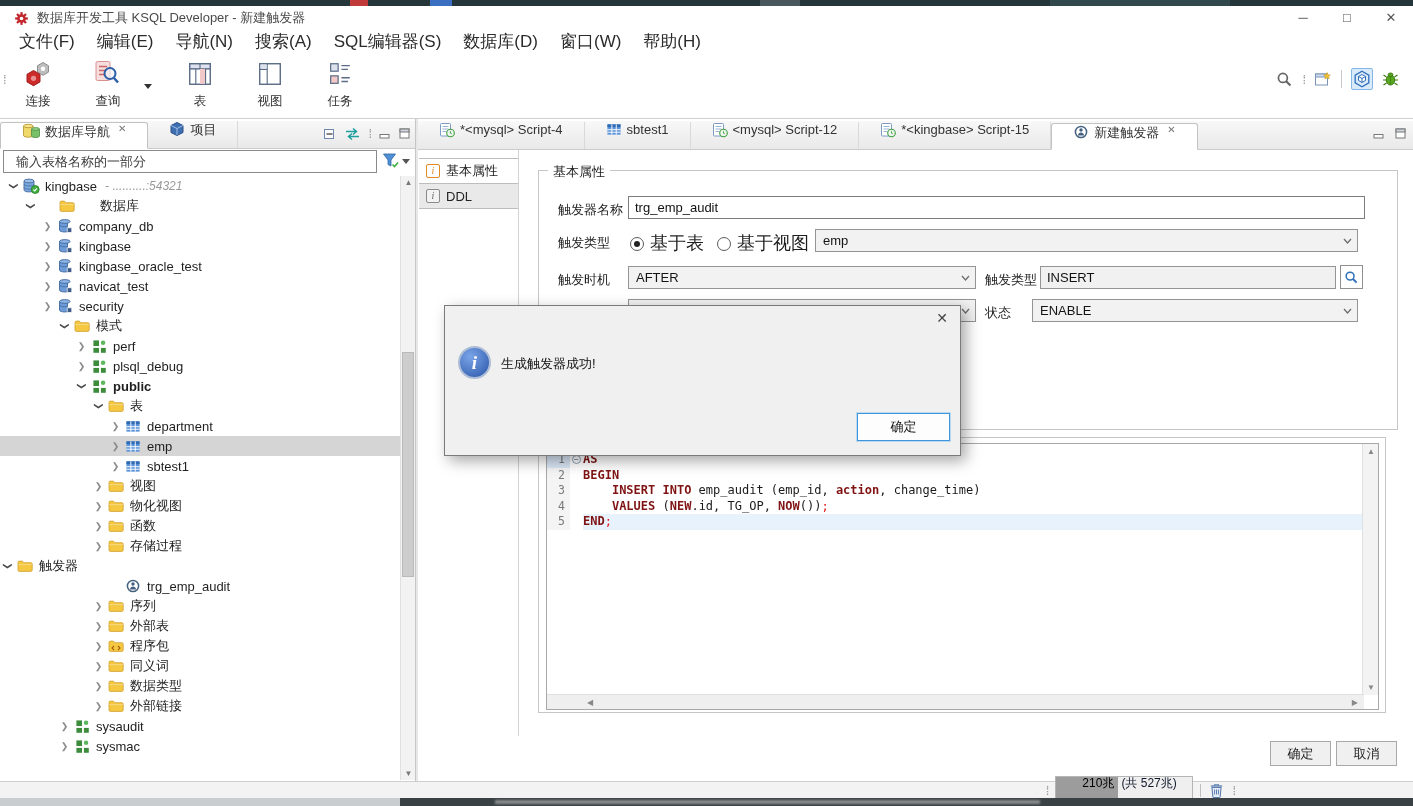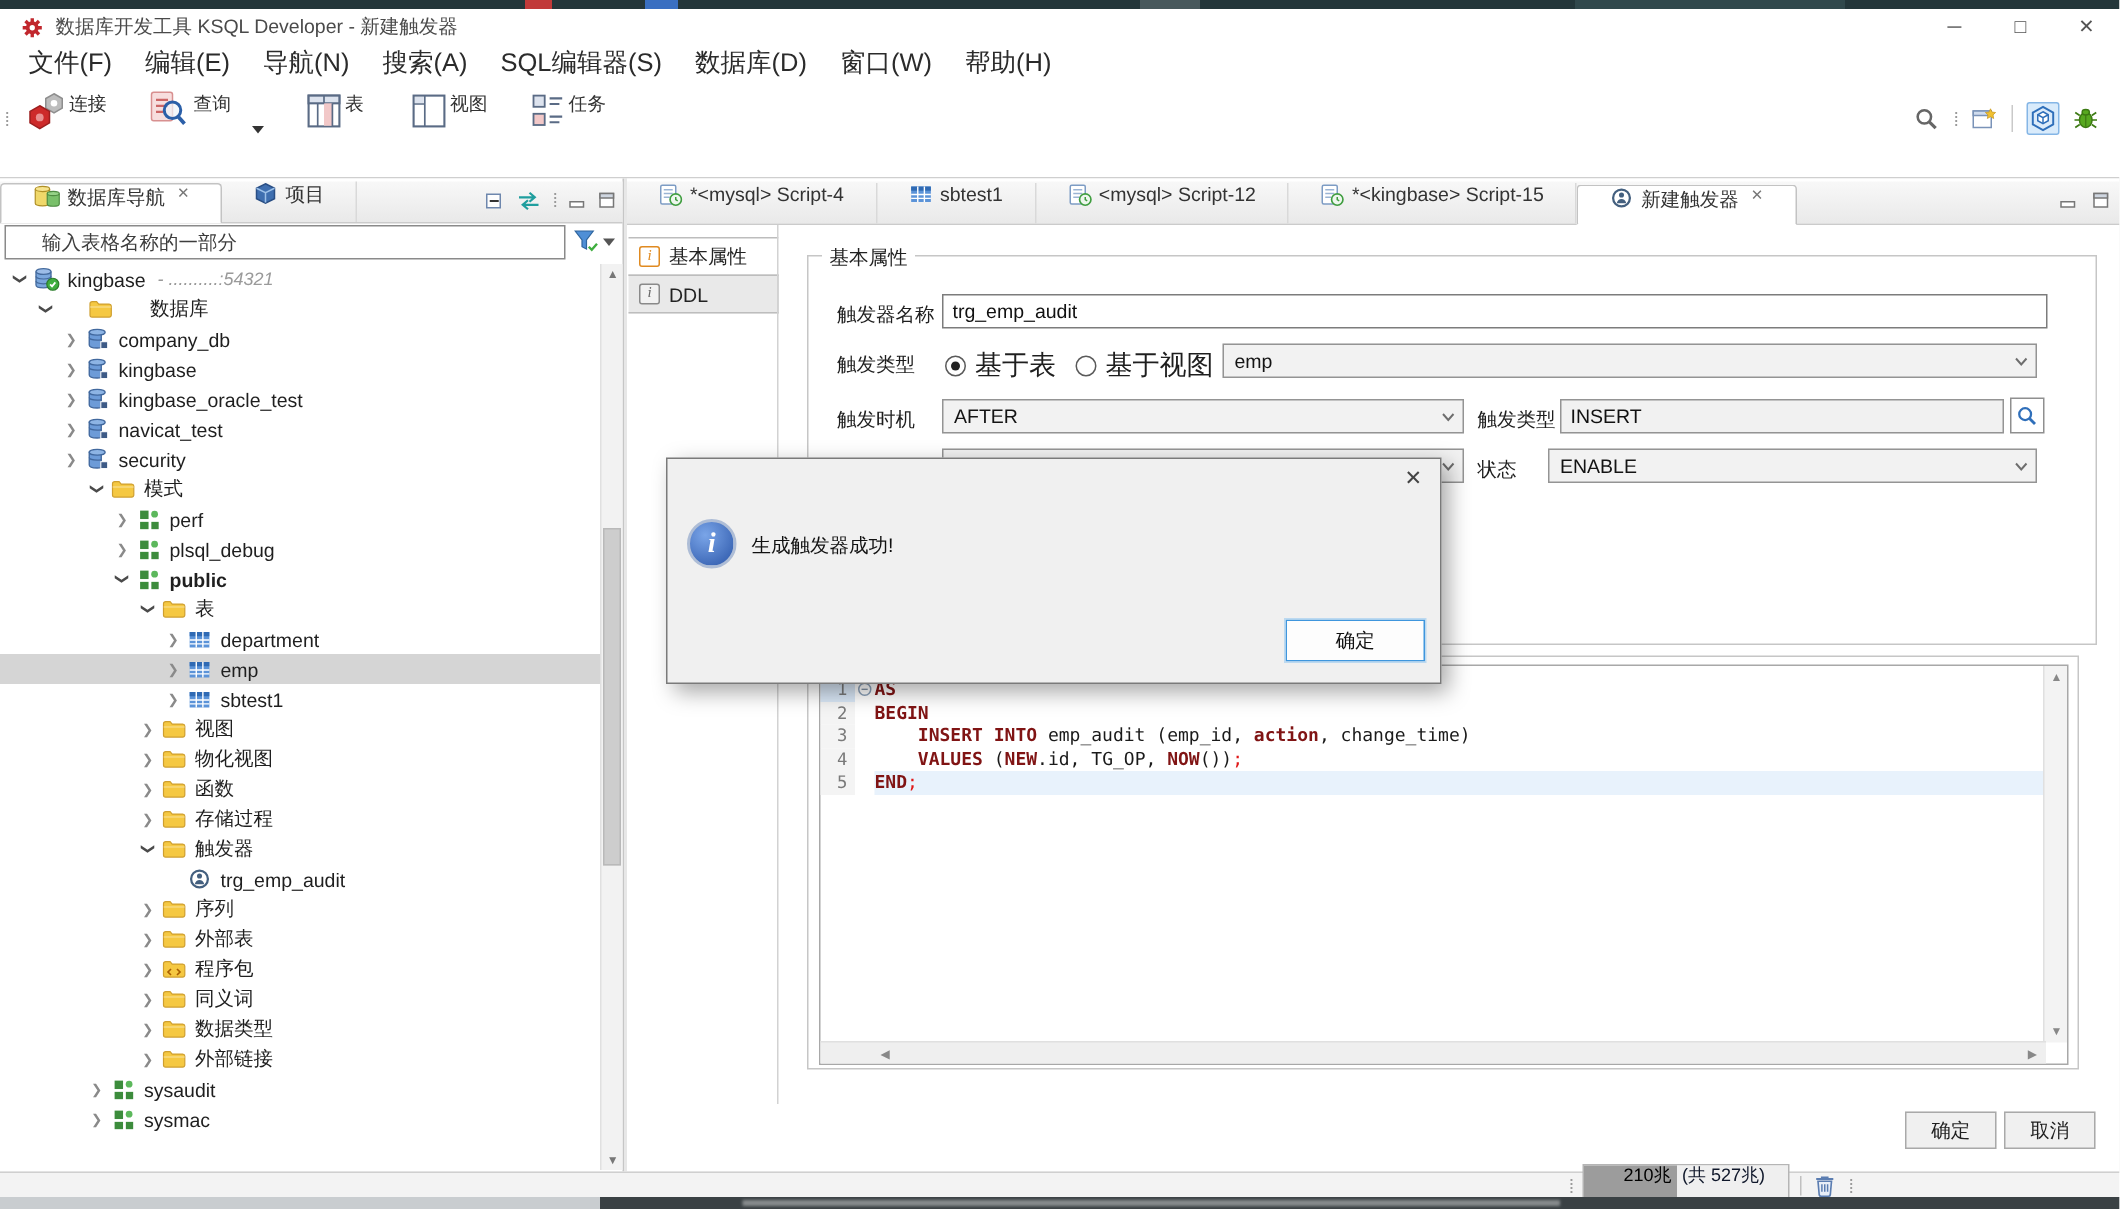--- a/index.html
+++ b/index.html
@@ -23,21 +23,21 @@
   #win-controls{position:absolute;right:0;top:0;height:24px;display:flex}
   #win-controls span{width:44px;text-align:center;line-height:24px;color:#555;font-size:13px;cursor:default}
 
   #menubar{position:absolute;left:0;top:30px;width:1413px;height:22px;background:#fff;display:flex;align-items:center;padding-left:8px}
   #menubar .mi{padding:0 11px;font-size:17px;color:#2b2b2b}
 
   #toolbar{position:absolute;left:0;top:52px;width:1413px;height:67px;background:#fff;border-bottom:1px solid #cfcfcf}
   .grip{color:#9a9a9a;font-size:13px;letter-spacing:-1px}
   #toolbar-grip{position:absolute;left:3px;top:20px}
   #toolbar-items{position:absolute;left:16px;top:6px;display:flex;align-items:flex-start}
-  .tbtn{display:flex;flex-direction:row;align-items:flex-start;margin-right:26px;min-width:44px}
+  .tbtn{display:flex;flex-direction:column;align-items:center;margin-right:26px;min-width:44px}
   .tbtn .tico{height:32px;display:flex;align-items:center}
   .tbtn .tlabel{font-size:12.5px;color:#333;margin-top:3px}
   .tcaret{width:0;height:0;border-left:4px solid transparent;border-right:4px solid transparent;border-top:5px solid #333;margin:26px 26px 0 -12px}
   #toolbar-right{position:absolute;right:14px;top:16px;display:flex;align-items:center;gap:9px}
   #toolbar-right .sep{width:1px;height:18px;background:#c9c9c9}
   .persp-wrap{background:#d9ebfb;border:1px solid #85b6e6;border-radius:2px;padding:1px}
 
   
   #workspace-bg{position:absolute;left:0;top:119px;width:1413px;height:662px;background:#e7e7e7}
   #left-panel{position:absolute;left:0;top:119px;width:416px;height:662px;background:#fff;border-right:1px solid #c6c6c6}
@@ -46,21 +46,21 @@
   
   .viewtabs{position:absolute;left:0;top:2px;width:100%;height:28px;
             background:linear-gradient(#f8f8f8,#e9e9e9);border-bottom:1px solid #cbcbcb;display:flex;align-items:flex-end}
   .vtab{display:flex;align-items:flex-start;gap:5px;height:27px;padding:0 21px;font-size:13px;color:#333;border-right:1px solid #d9d9d9}
   .vtab.active{background:#fff;border:1px solid #c3c3c3;border-bottom:1px solid #fff;border-radius:3px 3px 0 0;margin-bottom:-1px}
   .vtab .x{color:#777;font-size:10px;margin-left:3px}
   .viewtab-icons{position:absolute;right:4px;top:7px;display:flex;align-items:center;gap:7px}
 
   
   #left-search{position:absolute;left:3px;top:31px;width:374px;height:23px;border:1px solid #8a8a8a;background:#fff;
-               font-family:Liberation Serif, serif;font-size:13px;padding:0 24px;color:#333}
+               font-family:Liberation Serif, serif;font-size:13px;padding:0 12px;color:#333}
   #left-search::placeholder{color:#3d3d3d;opacity:1}
   #filter-ico{position:absolute;left:382px;top:33px}
   #filter-caret{position:absolute;left:402px;top:40px;width:0;height:0;border-left:4px solid transparent;border-right:4px solid transparent;border-top:5px solid #555}
 
   
   #tree{position:absolute;left:0;top:57px;width:400px;height:601px;overflow:hidden}
   .tree-row{display:flex;align-items:center;height:20px;white-space:nowrap}
   .tree-row.selected{background:#d5d5d5}
   .tree-row.bold .tw-label{font-weight:bold}
   .tw-arrow{width:15px;font-size:9px;color:#8a8a8a;text-align:center;flex:0 0 15px}
@@ -550,21 +550,21 @@
       <div class="tree-row" style="padding-left: 91px;">
         <span class="tw-arrow">❯</span>
         <span class="tw-icon">
           <svg width="16" height="16" viewBox="0 0 16 16">
             <path d="M1 4.5c0-.8.6-1.4 1.4-1.4h3l1.4 1.6h7A1.4 1.4 0 0 1 15.2 6v6a1.4 1.4 0 0 1-1.4 1.4H2.4A1.4 1.4 0 0 1 1 12z" fill="#f5c842" stroke="#cf9f2f" stroke-width=".8"></path>
             <path d="M1 6.2h14.2v.9H1z" fill="#fff" opacity=".35"></path>
           </svg>
         </span>
         <span class="tw-label">存储过程</span>
       </div>
-      <div class="tree-row" style="padding-left: 91px;">
+      <div class="tree-row" style="">
         <span class="tw-arrow open"><b>❯</b></span>
         <span class="tw-icon">
           <svg width="16" height="16" viewBox="0 0 16 16">
             <path d="M1 4.5c0-.8.6-1.4 1.4-1.4h3l1.4 1.6h7A1.4 1.4 0 0 1 15.2 6v6a1.4 1.4 0 0 1-1.4 1.4H2.4A1.4 1.4 0 0 1 1 12z" fill="#f5c842" stroke="#cf9f2f" stroke-width=".8"></path>
             <path d="M1 6.2h14.2v.9H1z" fill="#fff" opacity=".35"></path>
           </svg>
         </span>
         <span class="tw-label">触发器</span>
       </div>
       <div class="tree-row" style="padding-left: 108px;">

